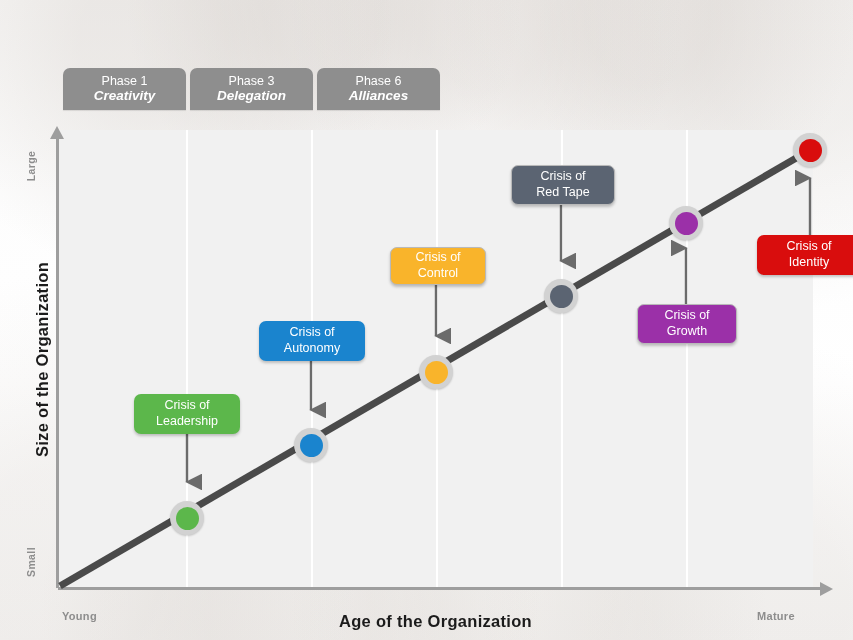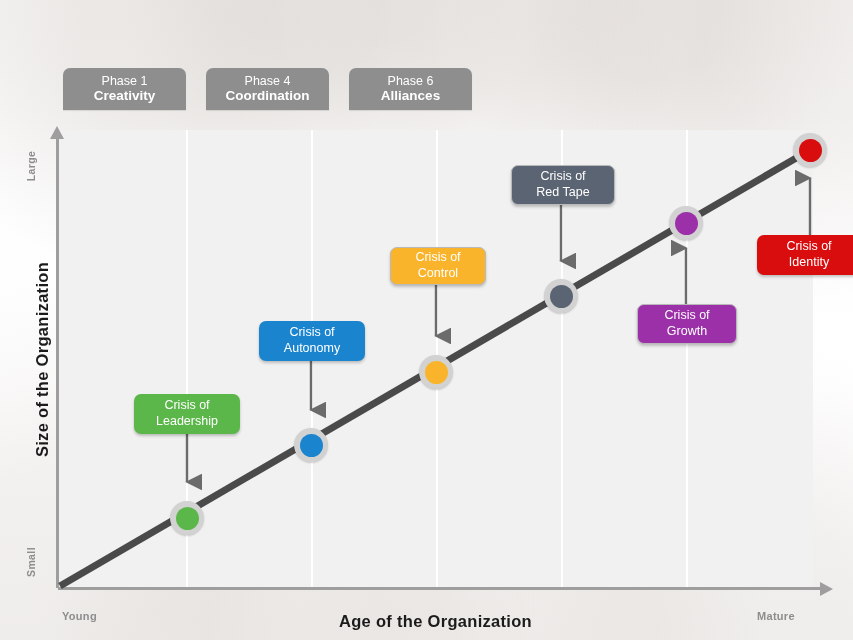--- a/index.html
+++ b/index.html
@@ -27,31 +27,31 @@
   .layer{position:absolute;inset:0;z-index:2;}
 
   
   #page-title{
     position:absolute;left:22px;top:16px;
     font-size:31px;color:#141414;font-weight:400;
     letter-spacing:.2px;white-space:nowrap;
   }
 
   
-  #phase-bar{position:absolute;left:63px;top:68px;display:flex;gap:20px;}
+  #phase-bar{position:absolute;left:63px;top:68px;display:flex;gap:4px;}
   .phase-tab{
     width:123px;height:42px;
     background:#8e8e8e;
     border-radius:7px 7px 0 0;
     display:flex;flex-direction:column;align-items:center;justify-content:center;
     color:#ffffff;line-height:1.02;
     box-shadow:0 1px 1px rgba(0,0,0,.10);
   }
   .phase-tab .p-num{font-size:12.5px;font-weight:400;}
-  .phase-tab .p-name{font-size:13.5px;font-weight:bold;margin-top:1px;}
+  .phase-tab .p-name{font-size:13.5px;font-weight:bold;margin-top:1px;font-style:italic;}
 
   
   #plot-area{
     position:absolute;left:58px;top:130px;width:755px;height:458px;
     background:#f1f1f1;
   }
   .gridline{position:absolute;top:0;bottom:0;width:2px;background:#ffffff;}
 
   
   #y-axis-line{position:absolute;left:56px;top:136px;width:3px;height:452px;background:#9e9e9e;}
@@ -118,22 +118,22 @@
 
 <div class="layer">
 
 
   <div id="phase-bar">
     <div class="phase-tab">
       <span class="p-num">Phase 1</span>
       <span class="p-name">Creativity</span>
     </div>
     <div class="phase-tab">
-      <span class="p-num">Phase 4</span>
-      <span class="p-name">Coordination</span>
+      <span class="p-num">Phase 3</span>
+      <span class="p-name">Delegation</span>
     </div>
     <div class="phase-tab">
       <span class="p-num">Phase 6</span>
       <span class="p-name">Alliances</span>
     </div>
   </div>
 
   <div id="plot-area">
     <div class="gridline" style="left:128px"></div>
     <div class="gridline" style="left:253px"></div>

